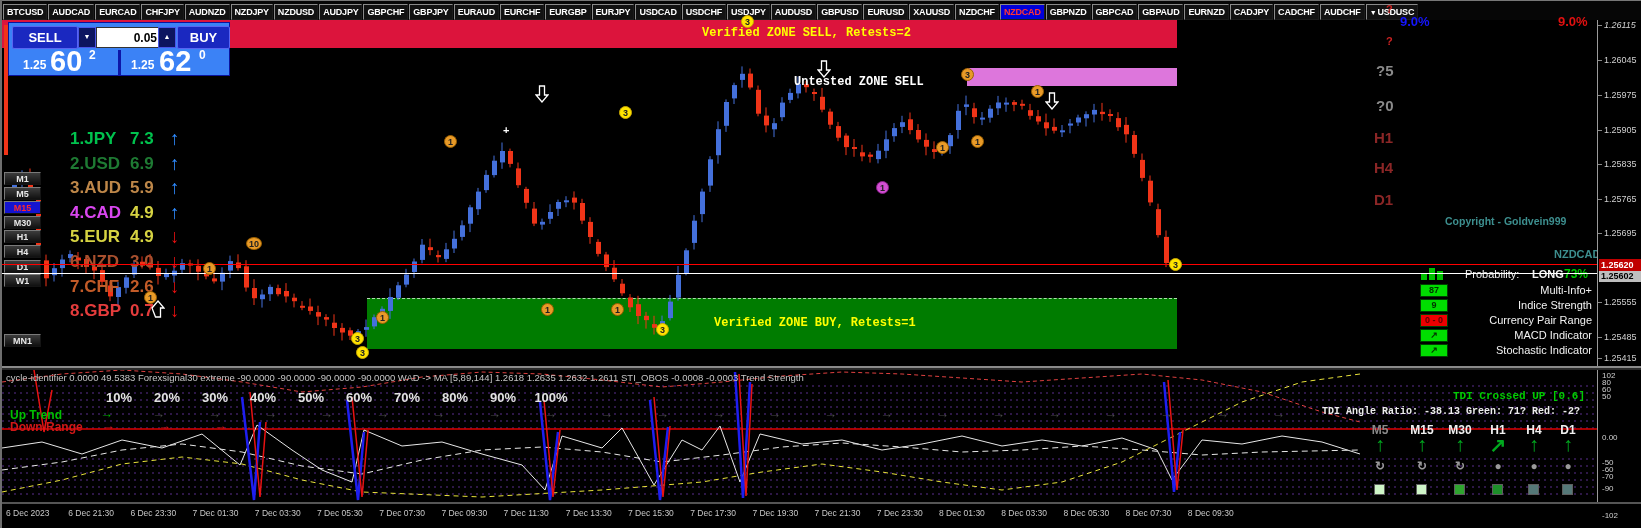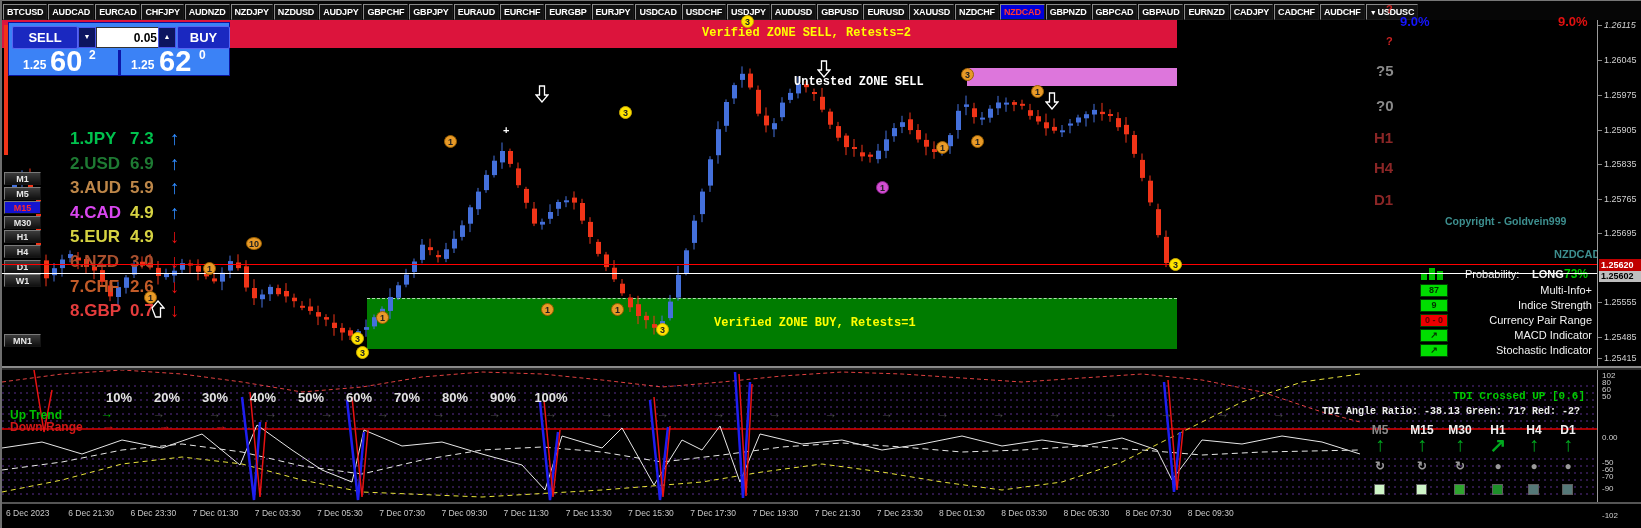--- a/index.html
+++ b/index.html
@@ -597,20 +597,21 @@
       <polyline points="733,2 741,128 748,12" fill="none" stroke="#1E1EF0" stroke-width="2.5"></polyline>
       <polyline points="1162,12 1172,122 1178,62" fill="none" stroke="#1E1EF0" stroke-width="2.5"></polyline>
       <polyline points="32,0 42,62 50,20" fill="none" stroke="#E81212" stroke-width="1.5"></polyline>
       <polyline points="248,22 258,127 264,52" fill="none" stroke="#E81212" stroke-width="1.5"></polyline>
       <polyline points="350,27 360,127 366,60" fill="none" stroke="#E81212" stroke-width="1.5"></polyline>
       <polyline points="542,30 551,127 558,60" fill="none" stroke="#E81212" stroke-width="1.5"></polyline>
       <polyline points="652,27 661,127 668,56" fill="none" stroke="#E81212" stroke-width="1.5"></polyline>
       <polyline points="737,4 744,126 750,14" fill="none" stroke="#E81212" stroke-width="1.5"></polyline>
       <polyline points="1166,10 1175,120 1181,60" fill="none" stroke="#E81212" stroke-width="1.5"></polyline>
     </svg>
+  <div class="abs" style="left:4px;top:2px;font-size:9.5px;color:#C6C6C6;white-space:nowrap;z-index:3">cycle-identifier 0.0000 49.5383  Forexsignal30 extreme -90.0000 -90.0000 -90.0000 -90.0000  WAD -&gt; MA [5,89,144] 1.2618 1.2635 1.2632 1.2611  STI_OBOS -0.0008 -0.0003  Trend Strength</div>
   <div class="abs mono" style="right:12px;top:20px;color:#00CC00;font-weight:bold;font-size:11px;z-index:3">TDI Crossed UP [0.6]</div>
   <div class="abs mono" style="left:1320px;top:36px;color:#ECECEC;font-weight:bold;font-size:10px;z-index:3;white-space:nowrap">TDI Angle Ratio: -38.13  Green: 71? Red: -2?</div>
   <div class="abs" style="left:8px;top:38px;color:#00C000;font-weight:bold;font-size:12px;z-index:3">Up Trend</div>
   <div class="abs" style="left:8px;top:50px;color:#D01818;font-weight:bold;font-size:12px;z-index:3">Down Range</div>
 <div class="pct" style="left: 97px; top: 20px;">10%</div>
     <div class="pct" style="left: 145px; top: 20px;">20%</div>
     <div class="pct" style="left: 193px; top: 20px;">30%</div>
     <div class="pct" style="left: 241px; top: 20px;">40%</div>
     <div class="pct" style="left: 289px; top: 20px;">50%</div>
     <div class="pct" style="left: 337px; top: 20px;">60%</div>

